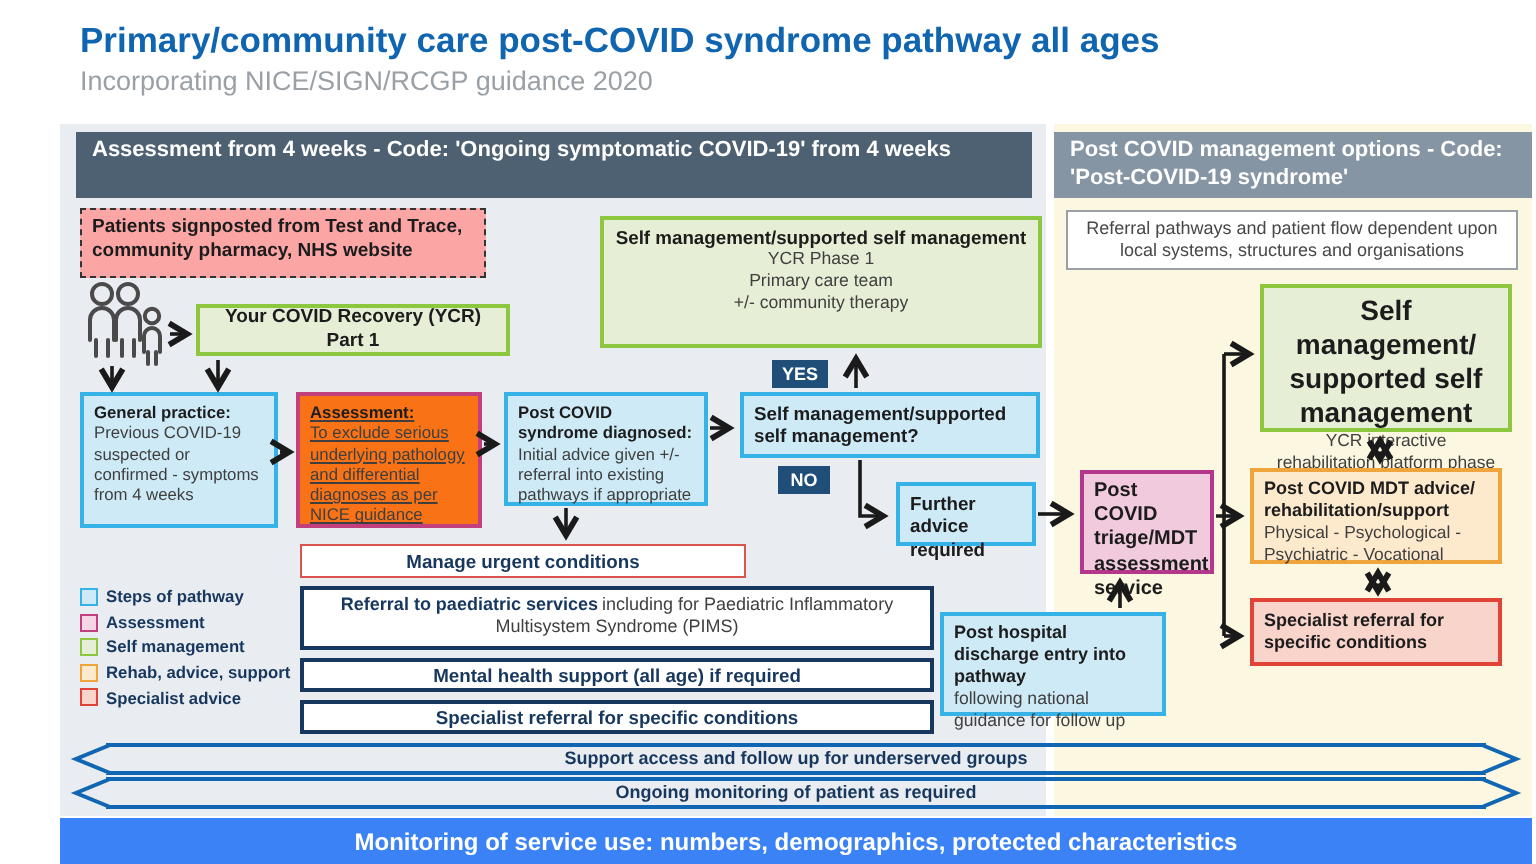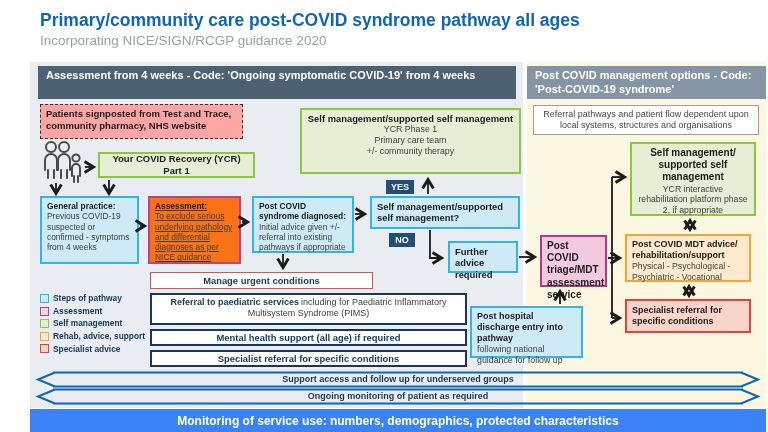--- a/index.html
+++ b/index.html
@@ -174,21 +174,21 @@
   </div>
 
   <div class="abs box c-blue discharge">
     <span class="bt" style="font-size:9px;">Post hospital discharge entry into pathway</span>
     <div>following national guidance for follow up</div>
   </div>
 
   <div class="abs ref-note">Referral pathways and patient flow dependent upon local systems, structures and organisations</div>
 
   <div class="abs box c-green sm-right">
-    <div class="bt" style="font-size:10px;">Self management/ supported self management</div>
+    <div class="bt" style="font-size:14px;">Self management/ supported self management</div>
     <div>YCR interactive rehabilitation platform phase 2, if appropriate</div>
   </div>
 
   <div class="abs box c-magenta triage">Post COVID triage/MDT assessment service</div>
 
   <div class="abs box c-orange mdt">
     <div class="bt" style="font-size:9px;">Post COVID MDT advice/ rehabilitation/support</div>
     <div>Physical - Psychological - Psychiatric - Vocational</div>
   </div>
 

